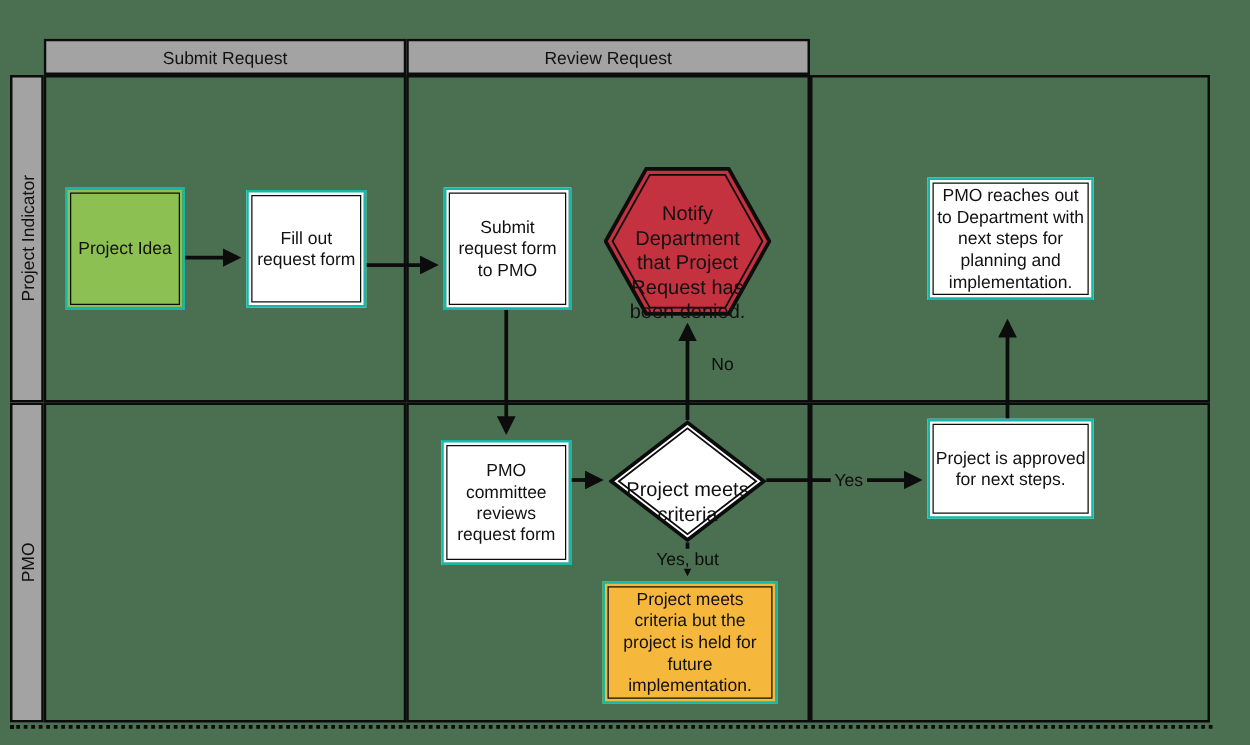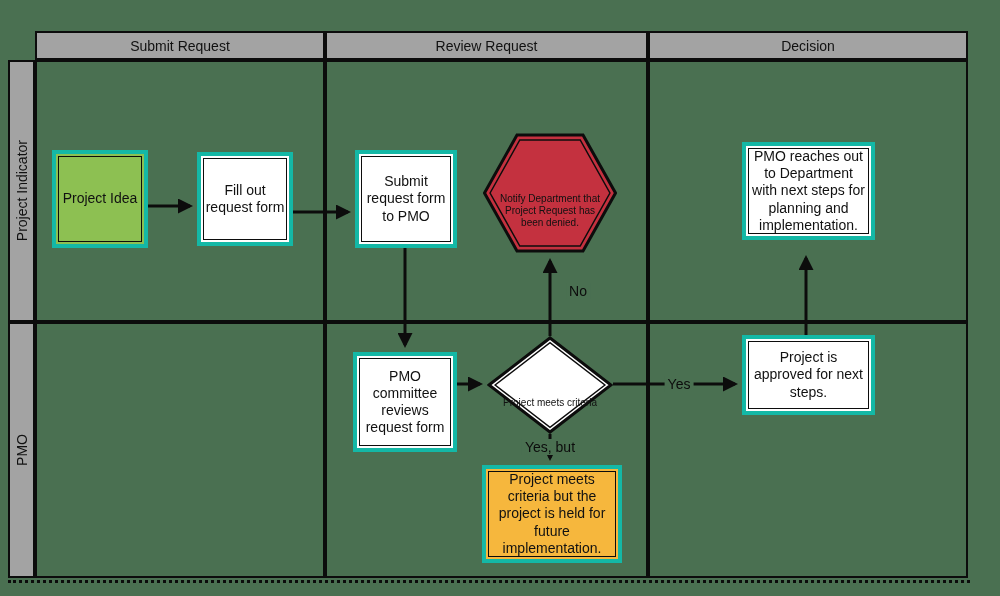--- a/index.html
+++ b/index.html
@@ -10,51 +10,48 @@
   .cell{position:absolute;border:2px solid #0c0c0c;box-sizing:border-box;}
   .cell.white{background:#a3a3a3;}
   .cell.clear{background:transparent;}
   .hcell{display:flex;align-items:center;justify-content:center;font-size:14px;}
   .vcell{display:flex;align-items:center;justify-content:center;}
   .vtext{writing-mode:vertical-rl;transform:rotate(180deg);font-size:14px;white-space:nowrap;}
 
   
   .node{position:absolute;box-sizing:border-box;display:flex;align-items:center;justify-content:center;
         text-align:center;font-size:14px;line-height:1.22;padding:4px;}
-  .rect{border:4px solid #14b8a6;background:#fff;}
+  .rect{border:2px solid #14b8a6;background:#fff;}
   .rect.dbl{box-shadow:inset 0 0 0 2px #fff, inset 0 0 0 3px #0c0c0c;}
   .rect.green{background:#8DC052;box-shadow:inset 0 0 0 2px #8DC052, inset 0 0 0 3px #0c0c0c;}
   .rect.amber{background:#F6B73D;box-shadow:inset 0 0 0 2px #F6B73D, inset 0 0 0 3px #0c0c0c;}
 
   .shape-wrap{position:absolute;}
   .shape-wrap svg{position:absolute;left:0;top:0;}
   .shape-label{position:absolute;left:0;top:0;right:0;bottom:0;display:flex;align-items:center;justify-content:center;
-               text-align:center;font-size:10px;line-height:1.22;padding:6px;box-sizing:border-box;margin-top:36px;}
+               text-align:center;font-size:16px;line-height:1.22;padding:6px;box-sizing:border-box;margin-top:36px;}
 
   
   .edges{position:absolute;left:0;top:0;width:1000px;height:596px;pointer-events:none;}
 
   .edge-label{position:absolute;background:#4A7051;color:#0c0c0c;font-size:14px;padding:0 3px;
               transform:translate(-50%,-50%);white-space:nowrap;}
 
   .dotted-line{position:absolute;left:8px;top:580px;width:962px;border-top:3px dotted #0c0c0c;}
 </style>
 </head>
 <body>
 
 <div class="canvas">
 
   <div class="cell white hcell" style="left:35px;top:31px;width:290px;height:29px;">
     <span>Submit Request</span>
   </div>
   <div class="cell white hcell" style="left:325px;top:31px;width:323px;height:29px;">
     <span>Review Request</span>
-  </div>
-  <div class="cell white hcell" style="left:648px;top:31px;width:320px;height:29px;">
-    <span>Decision</span>
   </div>
 
   <div class="cell white vcell" style="left:8px;top:60px;width:27px;height:262px;">
     <span class="vtext">Project Indicator</span>
   </div>
   <div class="cell white vcell" style="left:8px;top:322px;width:27px;height:256px;">
     <span class="vtext">PMO</span>
   </div>
 
   <div class="cell clear" style="left:35px;top:60px;width:290px;height:262px;"></div>

